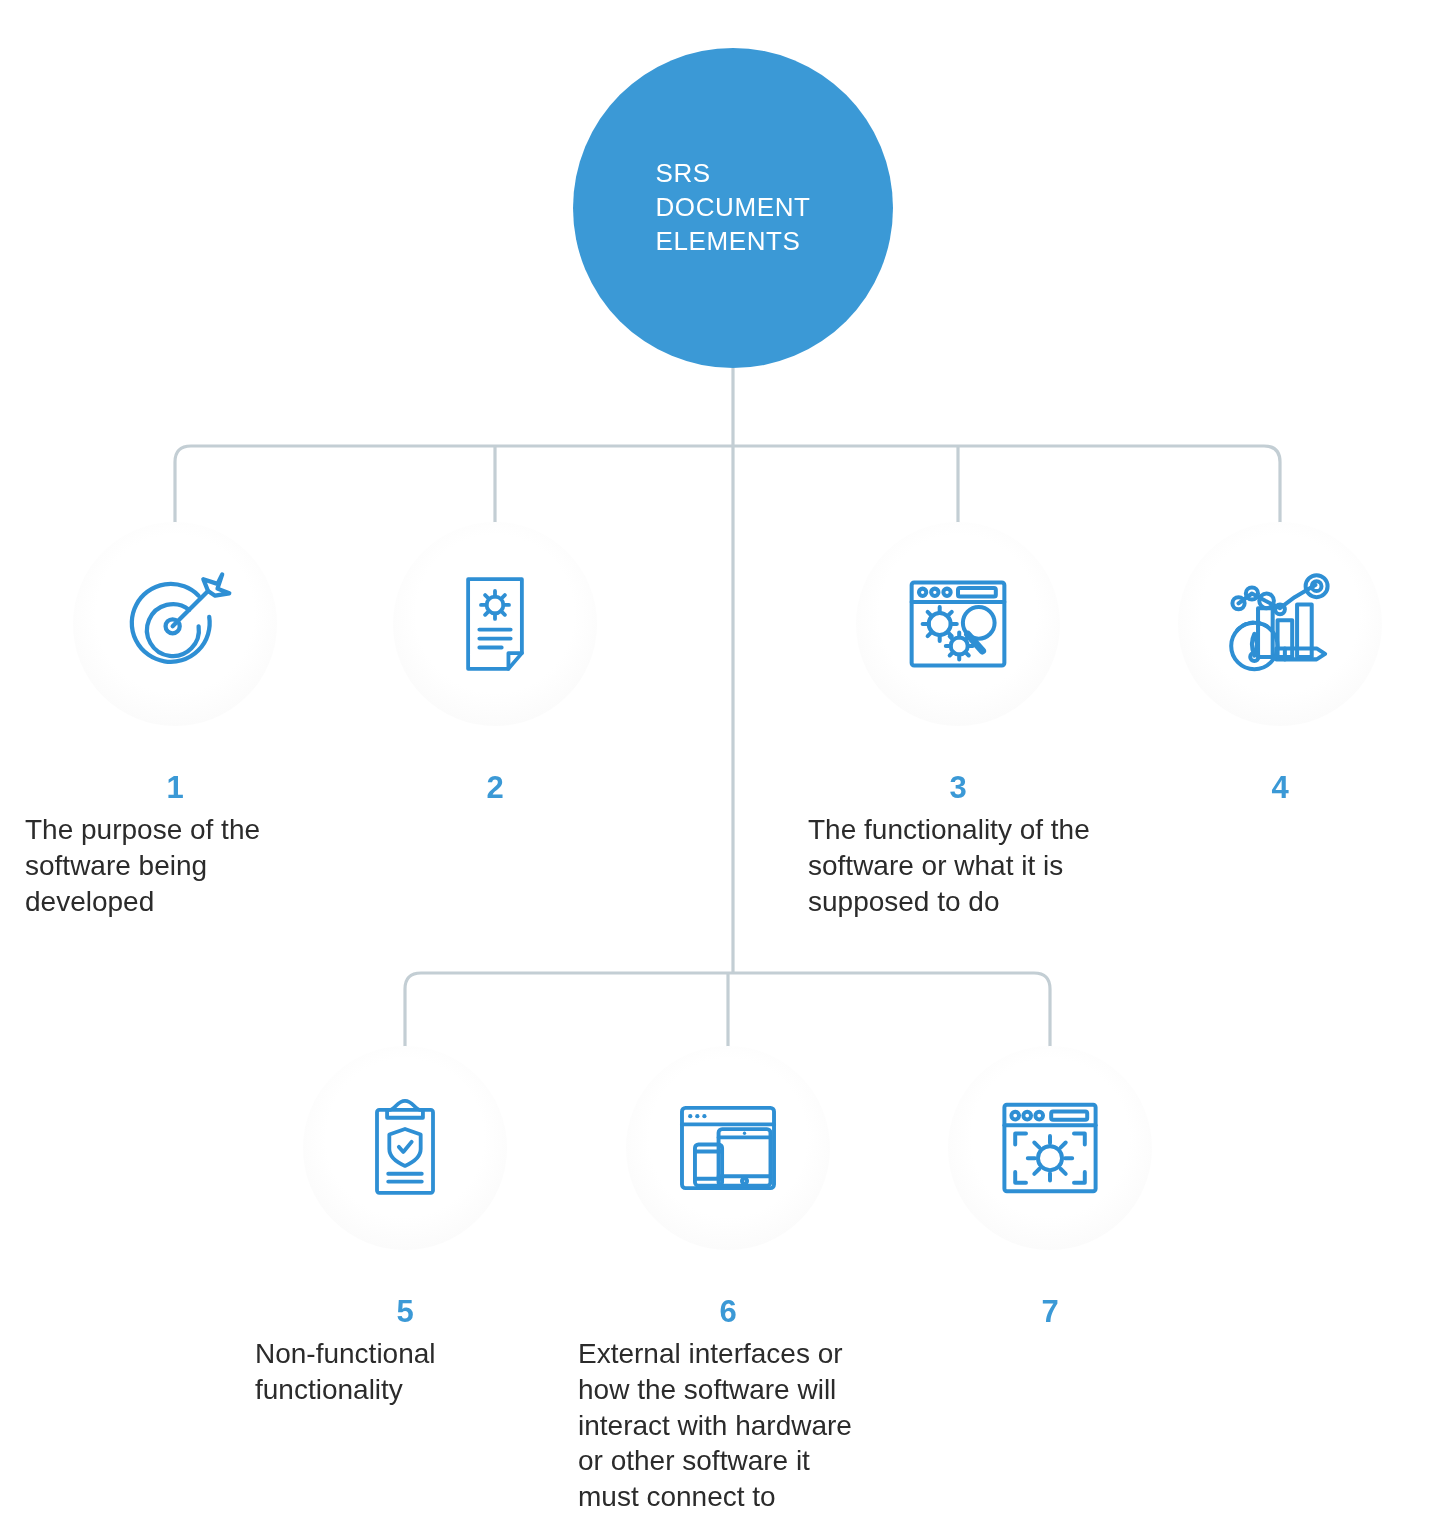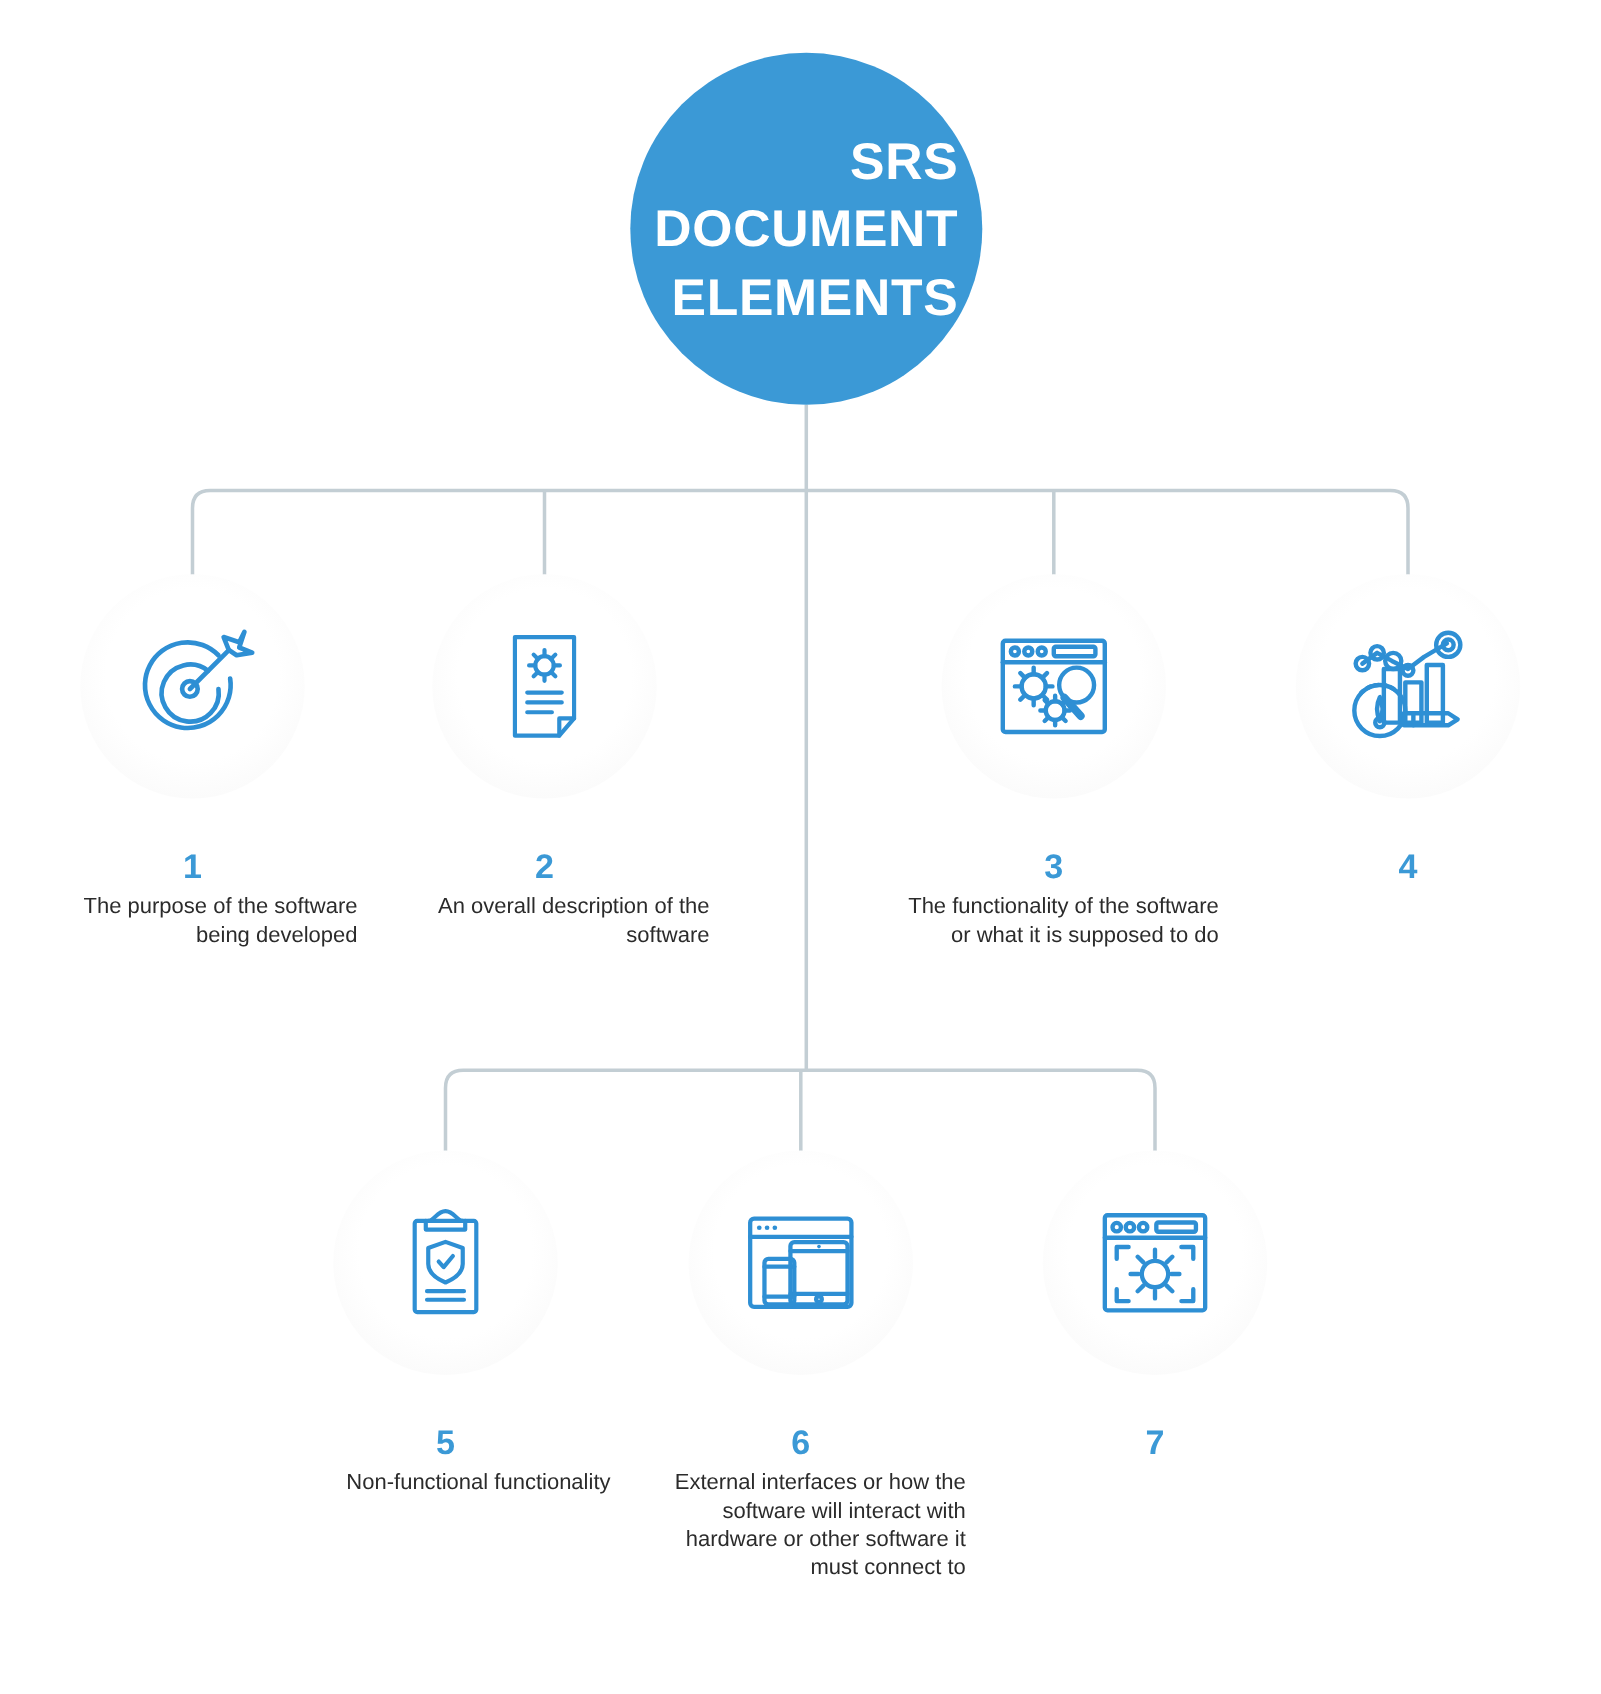--- a/index.html
+++ b/index.html
@@ -35,24 +35,24 @@
     border-radius: 50%;
     background: #3B99D6;
     display: flex;
     align-items: center;
     justify-content: center;
     z-index: 5;
     box-shadow: 0 0 0 1px rgba(59,153,214,0.0);
   }
   #hub-title {
     color: #ffffff;
-    font-size: 47px;
-    font-weight: bold;
+    font-size: 26px;
+    font-weight: normal;
     line-height: 1.30;
-    text-align: right;
+    text-align: left;
     letter-spacing: 0.6px;
     white-space: pre-line;
   }
 
   
   .node {
     position: absolute;
     width: 300px;
     z-index: 4;
   }
@@ -70,23 +70,23 @@
   .num {
     margin-top: 46px;
     text-align: center;
     color: #3B99D6;
     font-size: 31px;
     font-weight: bold;
     line-height: 1;
   }
   .desc {
     margin-top: 9px;
-    text-align: right;
+    text-align: left;
     color: #2B2B2B;
-    font-size: 20px;
+    font-size: 28px;
     line-height: 1.28;
     font-weight: normal;
   }
 
   
   #node-1 { left: 25px;   top: 522px; }
   #node-2 { left: 345px;  top: 522px; }
   #node-3 { left: 808px;  top: 522px; }
   #node-4 { left: 1130px; top: 522px; }
   
@@ -145,21 +145,20 @@
           <path d="M74,76 L62,76 L62,90"></path>
           <circle cx="50" cy="33" r="7.5"></circle>
           <path d="M50,20.5 L50,25.5 M50,40.5 L50,45.5 M37.5,33 L42.5,33 M57.5,33 L62.5,33
                    M41.2,24.2 L44.7,27.7 M55.3,38.3 L58.8,41.8
                    M58.8,24.2 L55.3,27.7 M44.7,38.3 L41.2,41.8"></path>
           <path d="M36,55 L64,55 M36,63 L64,63 M36,71 L56,71"></path>
         </svg>
       </span>
     </div>
     <div class="num">2</div>
-    <div class="desc">An overall description of the software</div>
   </div>
 
   <div class="node" id="node-3">
     <div class="icon-bubble">
       <span>
         <svg width="122" height="122" viewBox="0 0 100 100" fill="none" stroke="#2E8FD4" stroke-width="3.3" stroke-linecap="round" stroke-linejoin="round">
           <rect x="12" y="16" width="76" height="68" rx="2"></rect>
           <path d="M12,32 L88,32"></path>
           <circle cx="21" cy="24" r="3"></circle>
           <circle cx="31" cy="24" r="3"></circle>

